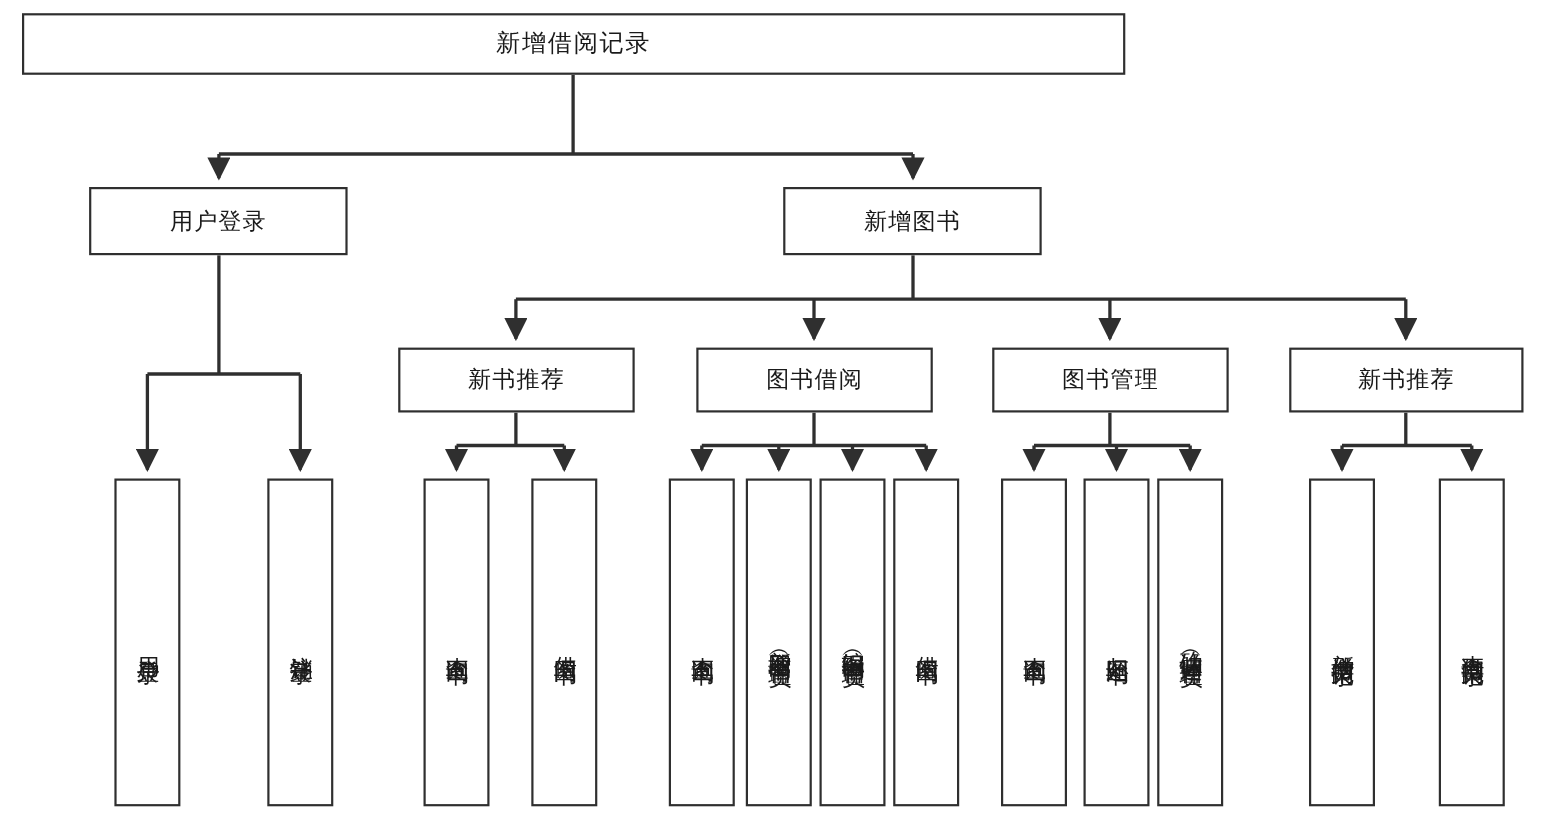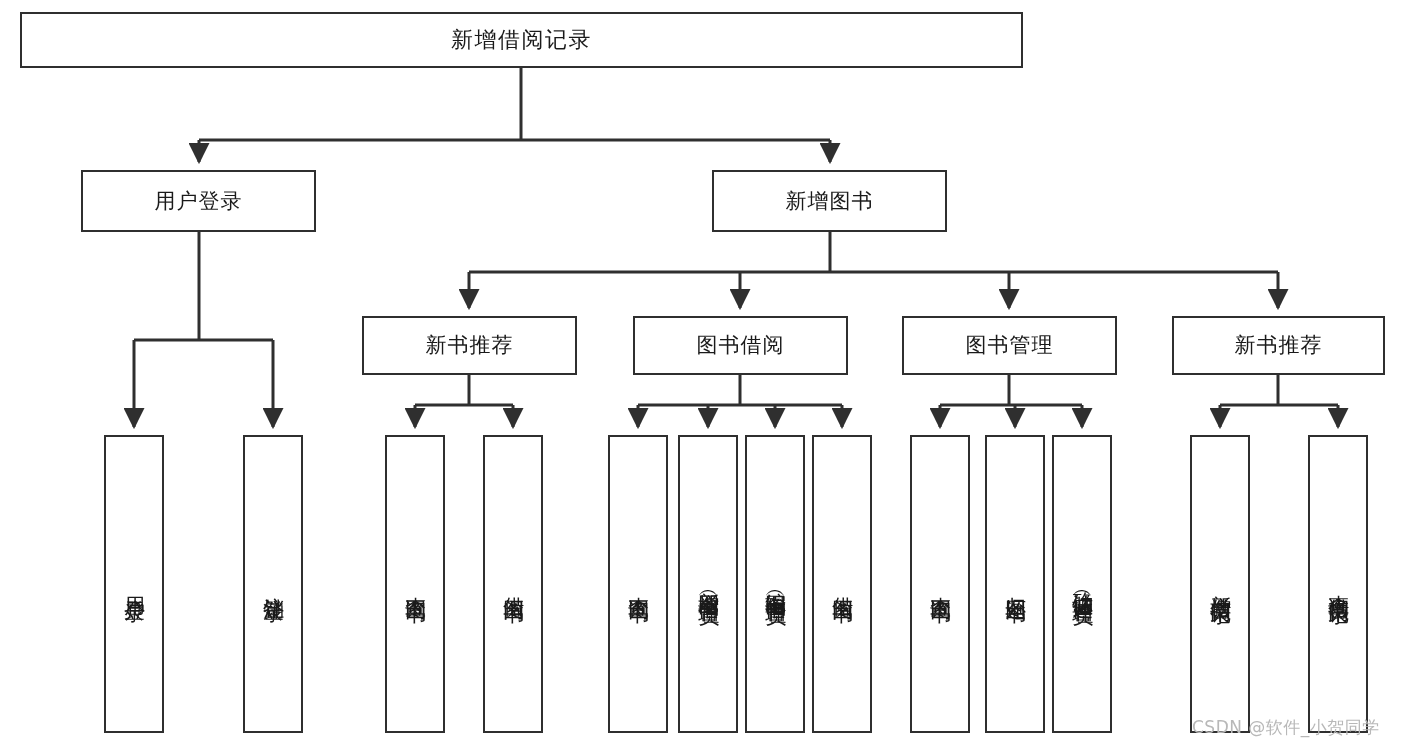--- a/index.html
+++ b/index.html
@@ -187,15 +187,14 @@
   <div class="node leaf" style="left: 1052px; top: 435px; width: 60px; height: 298px;">
     <span class="label" style="margin-top: 138px;">确认归还（管理员）</span>
   </div>
   <div class="node leaf" style="left: 1190px; top: 435px; width: 60px; height: 298px;">
     <span class="label" style="margin-top: 141px;">新增借阅记录</span>
   </div>
   <div class="node leaf" style="left: 1308px; top: 435px; width: 60px; height: 298px;">
     <span class="label" style="margin-top: 141px;">查询借阅记录</span>
   </div>
 
-  <div class="watermark" style="left: 1192px; top: 716px; color: rgb(184, 184, 184);">CSDN @软件_小贺同学</div>
 
 </div>
 
 </body></html>

